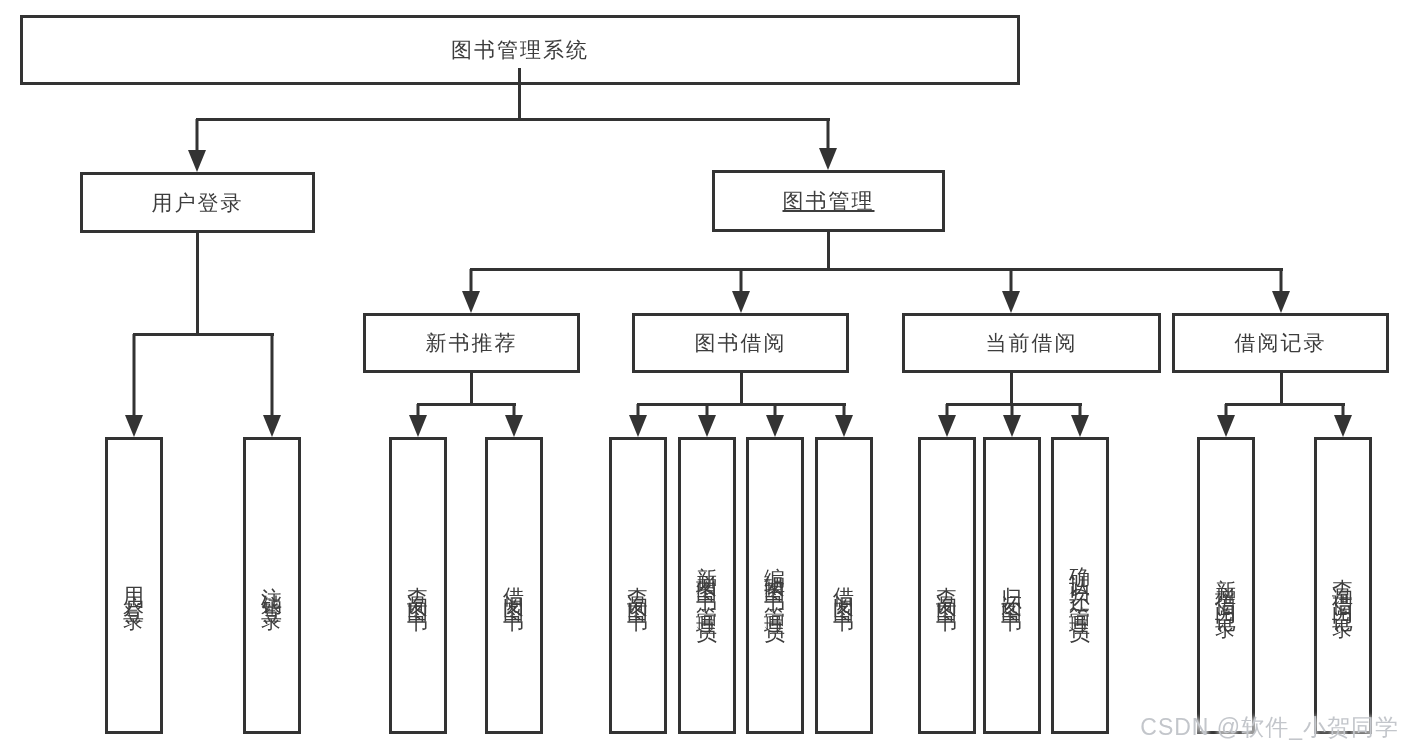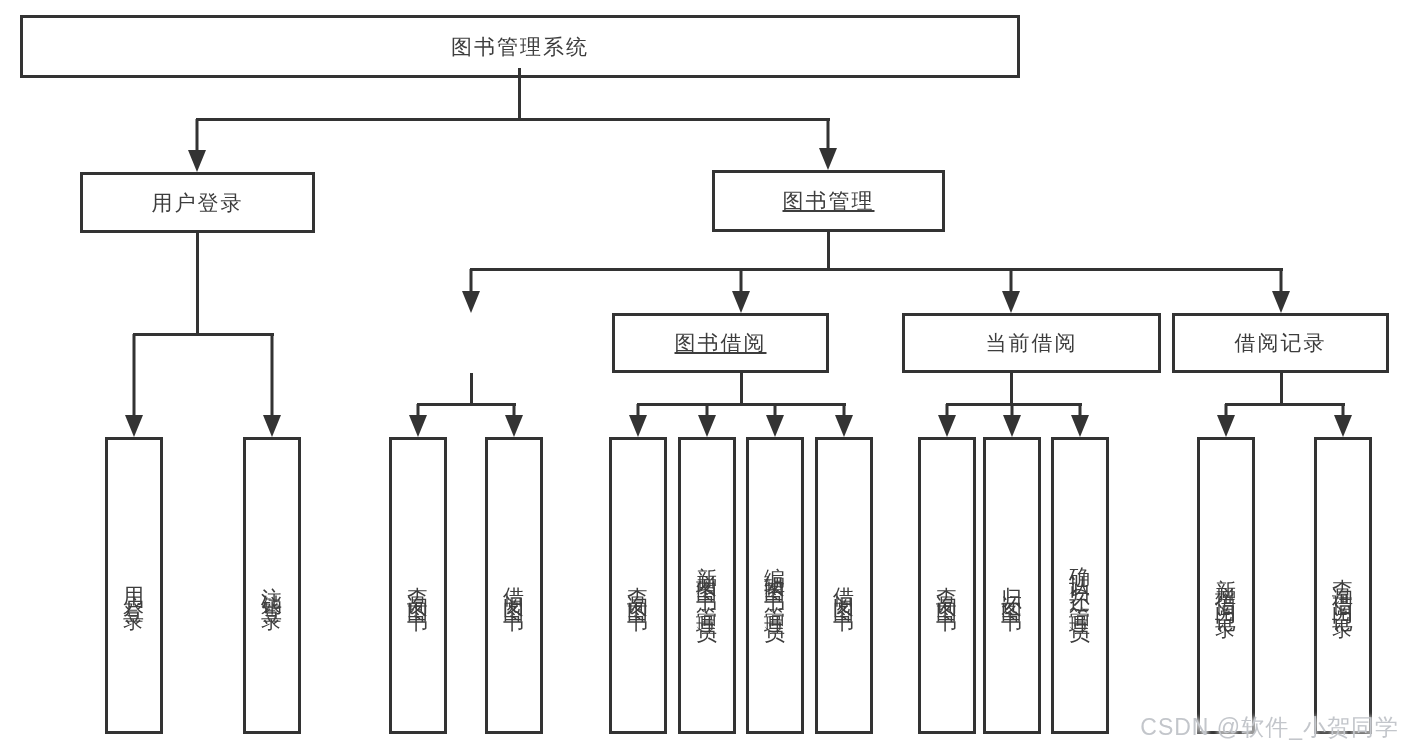--- a/index.html
+++ b/index.html
@@ -62,21 +62,21 @@
     text-shadow:0 0 4px #ffffff,0 0 6px #ffffff;
     z-index:10;
     white-space:nowrap;
   }
 </style>
 </head>
 <body>
 
 <div class="canvas">
 
-  <div class="node" style="left:20px;top:15px;width:1000px;height:63px;">
+  <div class="node" style="left:20px;top:15px;width:1000px;height:70px;">
     <span>图书管理系统</span>
   </div>
 
   <div class="vline" style="left:518px;top:68px;height:52px;"></div>
   <div class="hline" style="left:196px;top:118px;width:634px;"></div>
   <div class="arrow" style="left:188px;top:119px;height:53px;"></div>
   <div class="arrow" style="left:819px;top:119px;height:51px;"></div>
 
   <div class="node" style="left:80px;top:172px;width:235px;height:61px;">
     <span>用户登录</span>
@@ -90,21 +90,24 @@
   <div class="arrow" style="left:125px;top:334px;height:103px;"></div>
   <div class="arrow" style="left:263px;top:334px;height:103px;"></div>
 
   <div class="vline" style="left:827px;top:232px;height:38px;"></div>
   <div class="hline" style="left:470px;top:268px;width:813px;"></div>
   <div class="arrow" style="left:462px;top:269px;height:44px;"></div>
   <div class="arrow" style="left:732px;top:269px;height:44px;"></div>
   <div class="arrow" style="left:1002px;top:269px;height:44px;"></div>
   <div class="arrow" style="left:1272px;top:269px;height:44px;"></div>
 
-  <div class="node" style="left:612px;top:313px;width:217px;height:60px;text-decoration:underline;">
+  <div class="node" style="left:363px;top:313px;width:217px;height:60px;">
+    <span>新书推荐</span>
+  </div>
+  <div class="node" style="left:632px;top:313px;width:217px;height:60px;">
     <span>图书借阅</span>
   </div>
   <div class="node" style="left:902px;top:313px;width:259px;height:60px;">
     <span>当前借阅</span>
   </div>
   <div class="node" style="left:1172px;top:313px;width:217px;height:60px;">
     <span>借阅记录</span>
   </div>
 
   <div class="vline" style="left:470px;top:373px;height:32px;"></div>

